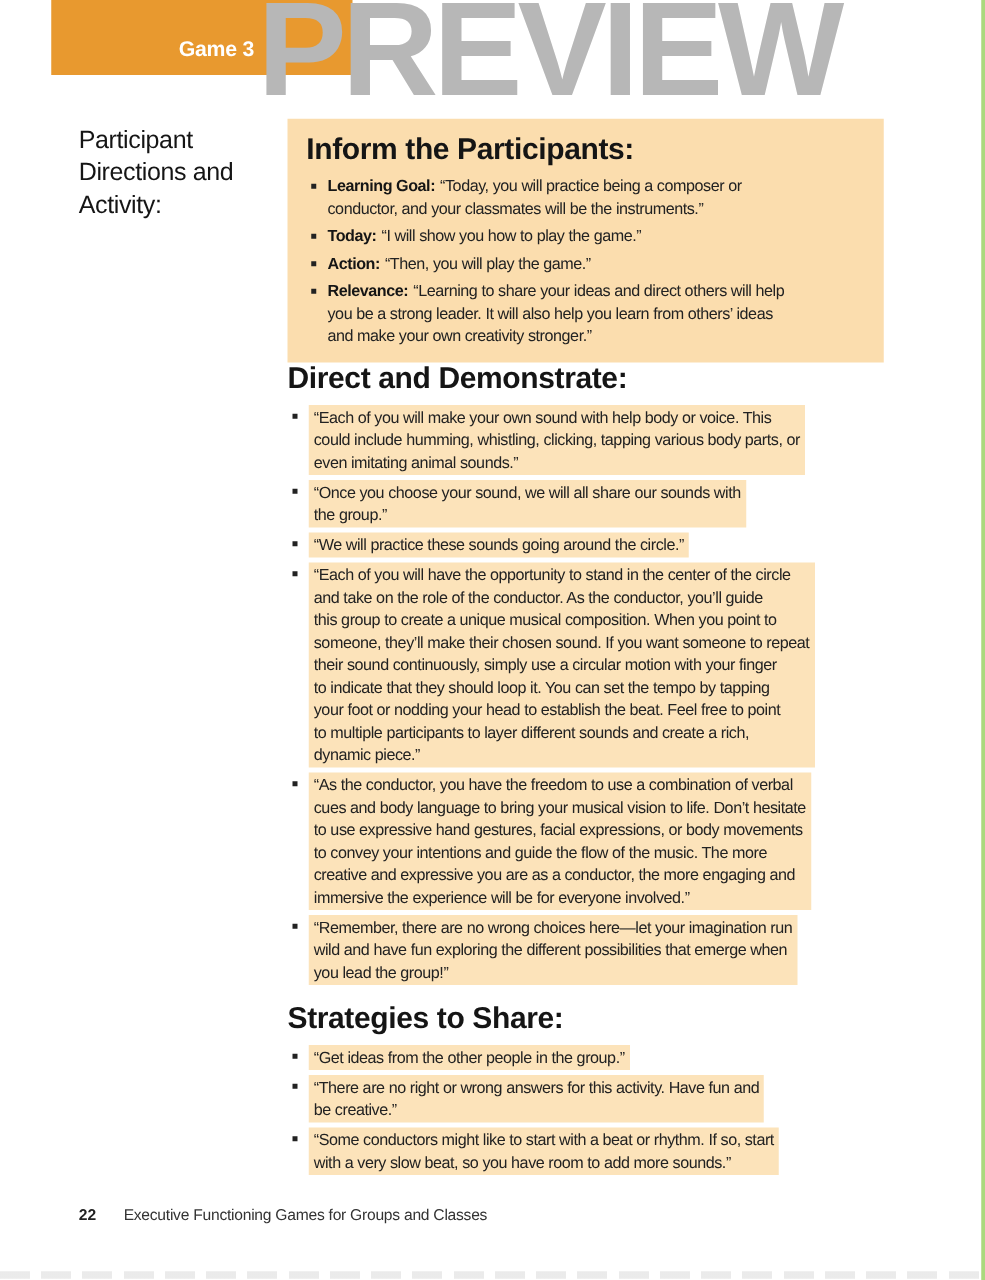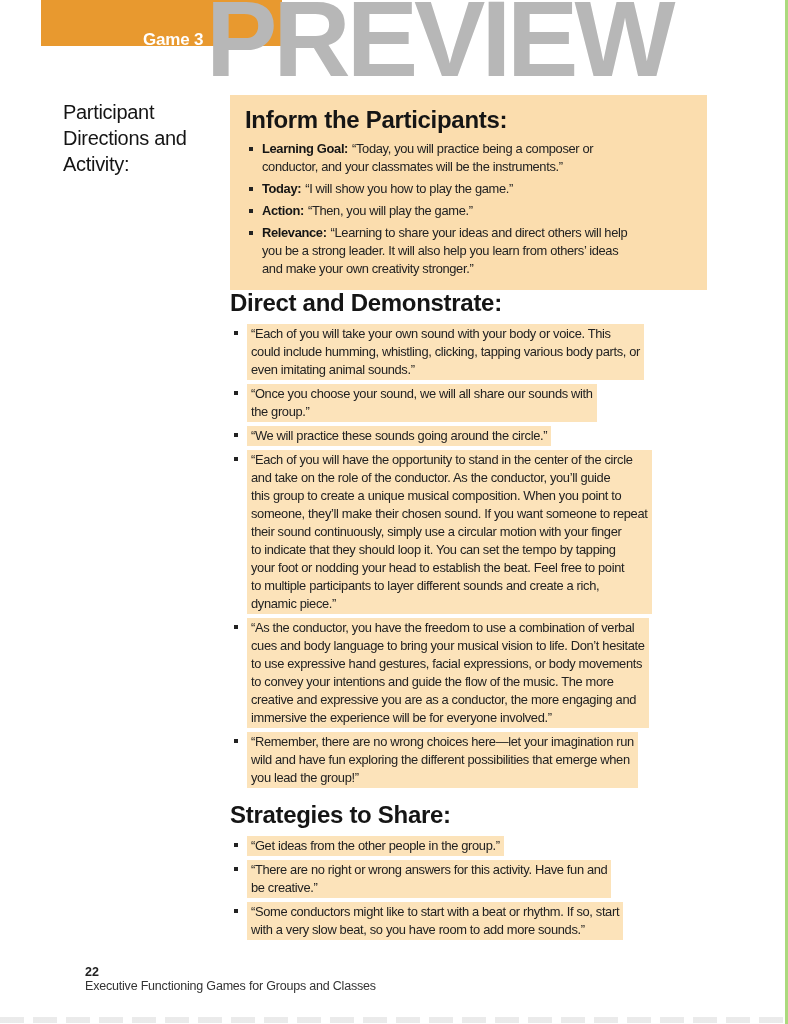--- a/index.html
+++ b/index.html
@@ -16,21 +16,21 @@
     position:relative;
     background:#ffffff;
     font-family:"Liberation Sans", sans-serif;
     color:var(--ink);
     overflow:hidden;
   }
   
   .edge-line{position:absolute;top:0;right:0;width:3px;height:100%;background:var(--edge_green);z-index:5;}
 
   
-  .game-tag{position:absolute;left:41px;top:0;width:241px;height:46px;background:var(--accent_orange);z-index:2;}
+  .game-tag{position:absolute;left:41px;top:0;width:241px;height:60px;background:var(--accent_orange);z-index:2;}
   .game-tag .label{position:absolute;left:102px;top:30px;color:#ffffff;font-weight:bold;font-size:17px;letter-spacing:-0.2px;}
 
   
   .watermark{
     position:absolute;left:206px;top:-14px;z-index:3;
     font-size:107px;font-weight:bold;line-height:1;
     letter-spacing:-4px;color:var(--watermark_gray);
   }
 
   
@@ -62,21 +62,21 @@
   .btext .lead{font-weight:bold;margin-right:4px;color:#151515;}
   .hl{
     font-size:12.9px;line-height:18px;letter-spacing:-0.35px;color:#222;
     white-space:pre-line;
     background:var(--highlight);
     padding:1px 4px;
     -webkit-box-decoration-break:clone;box-decoration-break:clone;
   }
 
   
-  .footer{position:absolute;left:63px;top:965px;display:flex;align-items:baseline;z-index:4;flex-direction:column;}
+  .footer{position:absolute;left:63px;top:965px;display:flex;align-items:baseline;z-index:4;}
   .footer .pagenum{font-weight:bold;font-size:12.5px;color:#222;}
   .footer .booktitle{margin-left:22px;font-size:12.5px;color:#333;letter-spacing:-0.2px;}
 
   
   .next-page-sliver{
     position:absolute;left:0;right:3px;bottom:1px;height:6px;z-index:1;opacity:.75;
     background:repeating-linear-gradient(90deg,#e4e4e4 0 24px,#ffffff 24px 33px);
   }
 </style>
 </head>
@@ -116,21 +116,21 @@
 you be a strong leader. It will also help you learn from others’ ideas
 and make your own creativity stronger.”</span></span>
       </li>
     </ul>
   </div>
 
   <div class="section-heading">Direct and Demonstrate:</div>
   <ul class="bullets">
     <li>
       <span class="marker"></span>
-      <span class="hl">“Each of you will take your own sound with your body or voice. This
+      <span class="hl">“Each of you will make your own sound with help body or voice. This
 could include humming, whistling, clicking, tapping various body parts, or
 even imitating animal sounds.”</span>
     </li>
     <li>
       <span class="marker"></span>
       <span class="hl">“Once you choose your sound, we will all share our sounds with
 the group.”</span>
     </li>
     <li>
       <span class="marker"></span>

